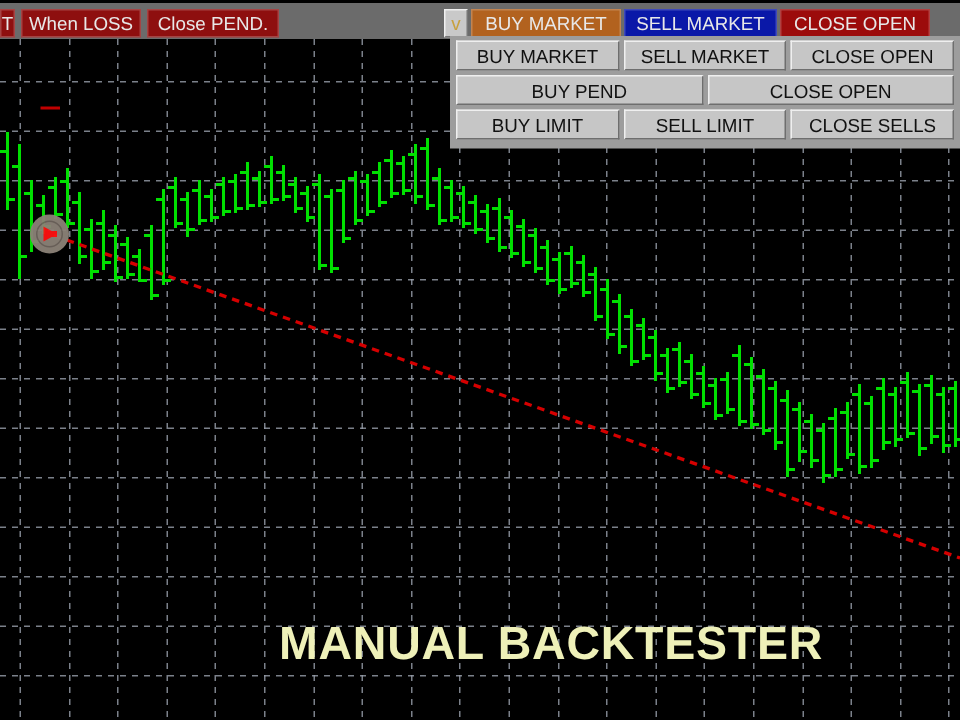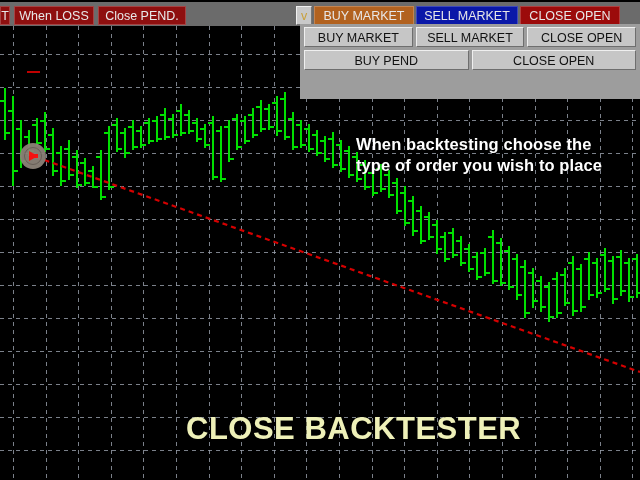--- a/index.html
+++ b/index.html
@@ -341,23 +341,21 @@
         <div class="tickR" style="left: 638px; top: 266px;"></div>
       </div>
     <svg class="trend" id="trend-layer" viewBox="0 0 640 454">
         <line x1="36" y1="131" x2="640" y2="346" stroke="#d50000" stroke-width="2.2" stroke-dasharray="5 4"></line>
       </svg>
     <div class="reddash" id="reddash" style="left: 27px; top: 45px;"></div>
     <div class="marker" id="trade-marker" style="left: 20px; top: 117px;">
       <div class="arrow"></div>
     </div>
 
-    <div class="anno" style="left:356px;top:108px;">When backtesting choose the
-type of order you wish to place</div>
-    <div class="title" style="left:186px;top:385px;">CLOSE BACKTESTER</div>
+    <div class="title" style="left:186px;top:385px;">MANUAL BACKTESTER</div>
   </div>
 
   <div class="toolbar">
     <div id="tb-left">
         <div class="tbtn dark-red" style="left: 0px; width: 10px;">T</div>
         <div class="tbtn dark-red" style="left: 14px; width: 80px;">When LOSS</div>
         <div class="tbtn dark-red" style="left: 98px; width: 88px;">Close PEND.</div>
       </div>
     <div class="vbtn">v</div>
     <div id="tb-right">
@@ -370,15 +368,20 @@
   <div class="dropdown" id="order-dropdown">
       <div class="drow">
         <div class="dbtn">BUY MARKET</div>
         <div class="dbtn">SELL MARKET</div>
         <div class="dbtn">CLOSE OPEN</div>
       </div>
       <div class="drow">
         <div class="dbtn">BUY PEND</div>
         <div class="dbtn">CLOSE OPEN</div>
       </div>
+      <div class="drow">
+        <div class="dbtn">BUY LIMIT</div>
+        <div class="dbtn">SELL LIMIT</div>
+        <div class="dbtn">CLOSE SELLS</div>
+      </div>
     </div>
 
 </div>
 
 </body></html>

